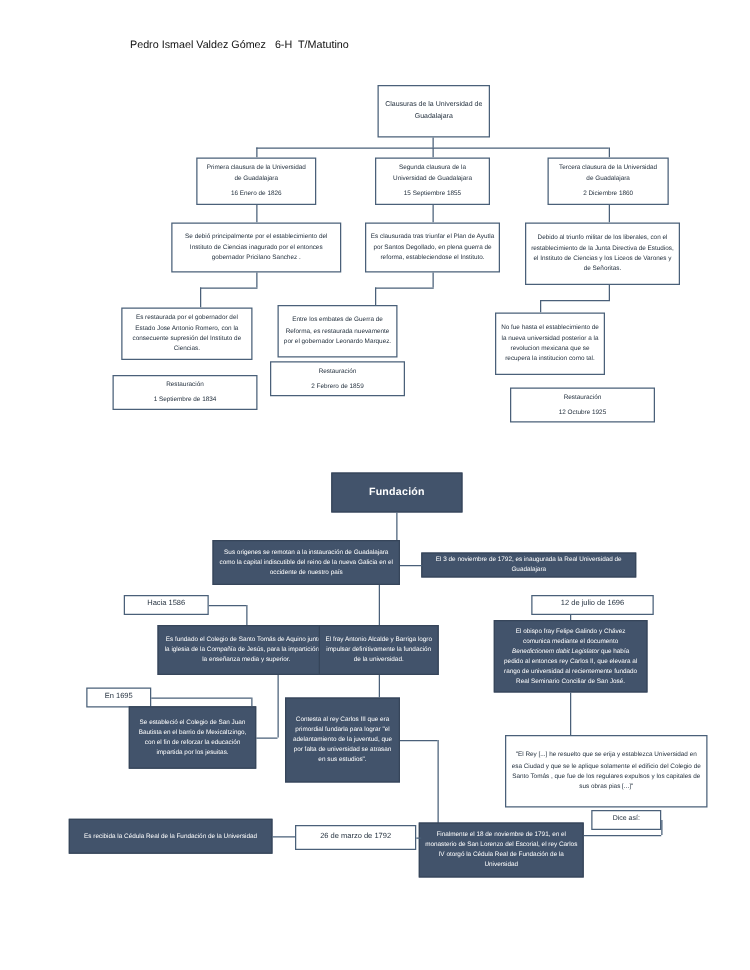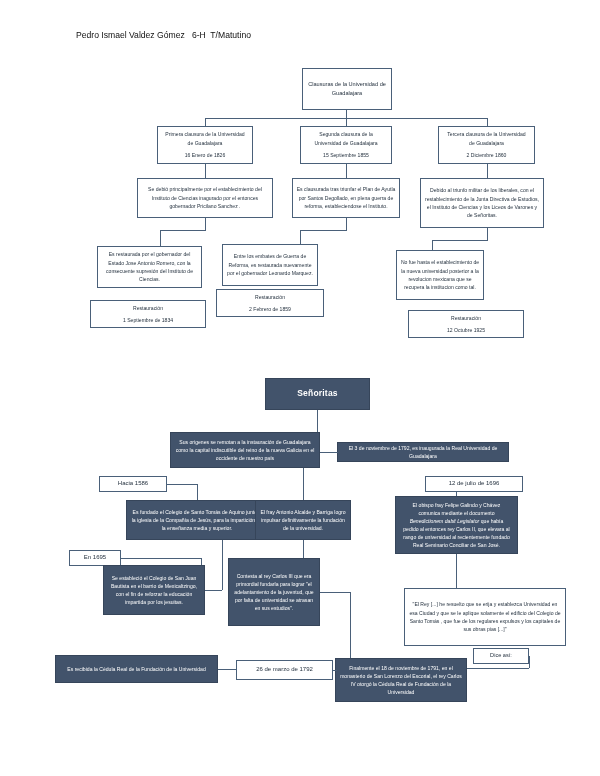--- a/index.html
+++ b/index.html
@@ -42,21 +42,21 @@
     font-size:8.6px;
     color:#111111;
     white-space:pre;
   }
 </style>
 </head>
 <body>
 
 <div class="stage">
 
-  <div class="hdr" style="left:76px;top:30px;">Pedro Ismael Valdez Gómez   6-H  T/Matutino</div>
+  <div class="hdr" style="left:104px;top:30px;">Pedro Ismael Valdez Gómez   6-H  T/Matutino</div>
 
   <div class="node lt big" style="left:302px;top:68px;width:90px;height:42px;">Clausuras de la Universidad de Guadalajara</div>
 
   <div class="ln lnv" style="left:346px;top:110px;height:8px;"></div>
   <div class="ln lnh" style="left:205px;top:118px;width:282px;"></div>
   <div class="ln lnv" style="left:205px;top:118px;height:8px;"></div>
   <div class="ln lnv" style="left:346px;top:118px;height:8px;"></div>
   <div class="ln lnv" style="left:487px;top:118px;height:8px;"></div>
 
   <div class="node lt" style="left:157px;top:126px;width:96px;height:38px;flex-direction:column;">
@@ -103,21 +103,21 @@
   <div class="ln lnv" style="left:487px;top:228px;height:12px;"></div>
   <div class="ln lnh" style="left:432px;top:240px;width:56px;"></div>
   <div class="ln lnv" style="left:432px;top:240px;height:10px;"></div>
   <div class="node lt" style="left:396px;top:250px;width:88px;height:50px;">No fue hasta el establecimiento de la nueva universidad posterior a la revolucion mexicana que se recupera la institucion como tal.</div>
   <div class="node lt" style="left:408px;top:310px;width:116px;height:28px;flex-direction:column;">
     <div>Restauración</div>
     <div style="height:3px;"></div>
     <div>12 Octubre 1925</div>
   </div>
 
-  <div class="node dk title" style="left:265px;top:378px;width:105px;height:32px;">Señoritas</div>
+  <div class="node dk title" style="left:265px;top:378px;width:105px;height:32px;">Fundación</div>
 
   <div class="ln lnv" style="left:317px;top:410px;height:22px;"></div>
 
   <div class="node dk" style="left:170px;top:432px;width:150px;height:36px;">Sus origenes se remotan a la instauración de Guadalajara como la capital indiscutible del reino de la nueva Galicia en el occidente de nuestro país</div>
 
   <div class="node dk" style="left:337px;top:442px;width:172px;height:20px;">El 3 de noviembre de 1792, es inaugurada la Real Universidad de Guadalajara</div>
   <div class="ln lnh" style="left:320px;top:452px;width:18px;"></div>
 
   <div class="node lt" style="left:99px;top:476px;width:68px;height:16px;font-size:6px;">Hacia 1586</div>
   <div class="node lt" style="left:425px;top:476px;width:98px;height:16px;font-size:6px;">12 de julio de 1696</div>

